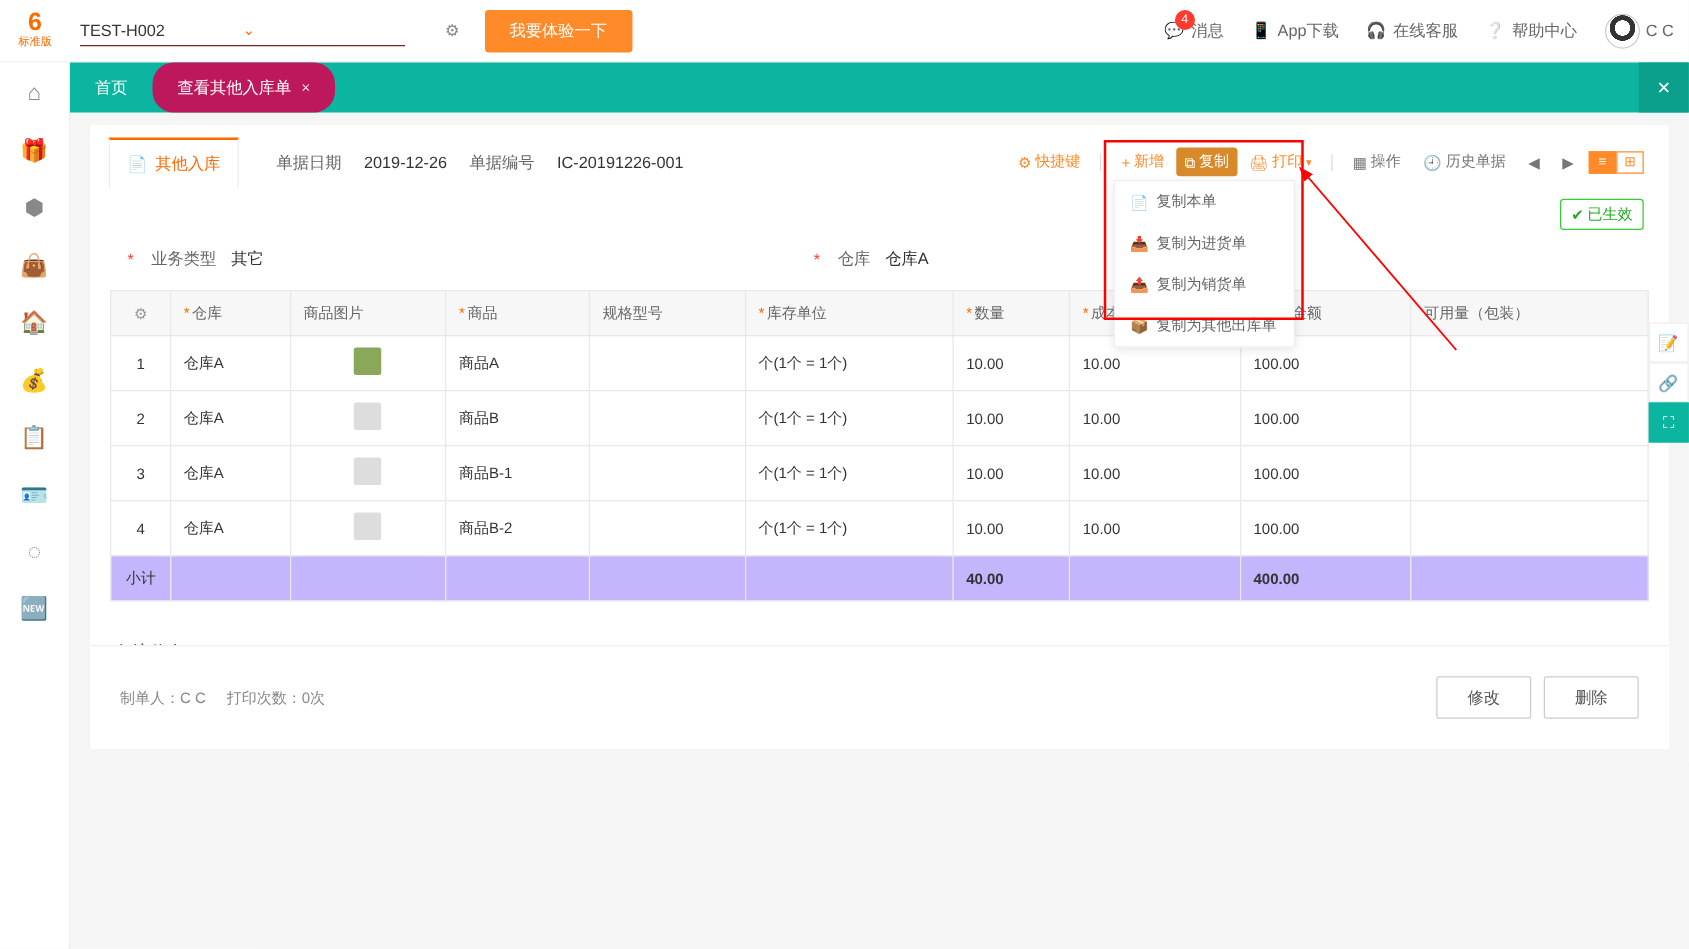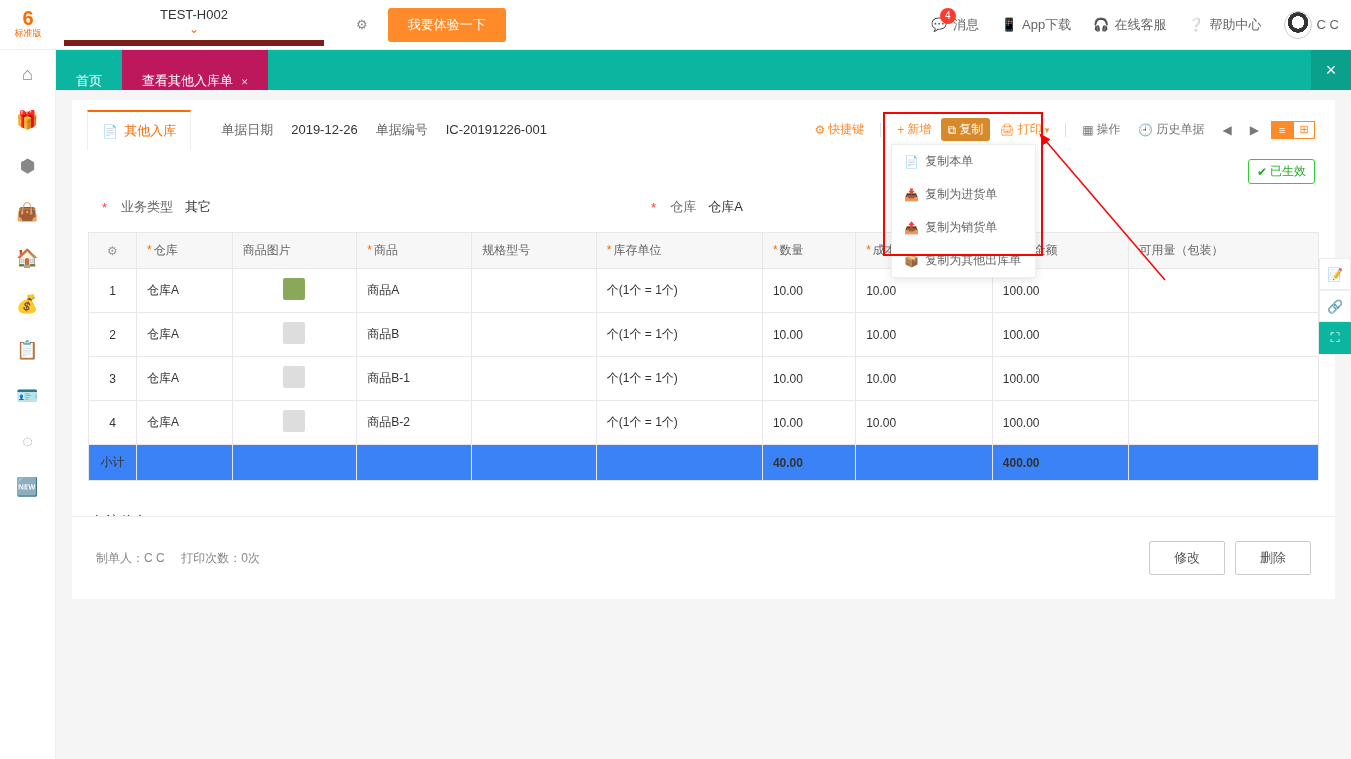--- a/index.html
+++ b/index.html
@@ -3,38 +3,38 @@
 <meta charset="utf-8">
 <style>
 * { box-sizing: border-box; margin: 0; padding: 0; }
 body { font-family: "Microsoft YaHei", Arial, sans-serif; font-size: 13px; color: #333; background: #f5f5f5; overflow: hidden; }
 
 
 .top-header { height: 50px; background: #fff; display: flex; align-items: center; padding: 0 12px; border-bottom: 1px solid #eee; }
 .logo-badge { width: 32px; height: 32px; display: flex; flex-direction: column; align-items: center; justify-content: center; margin-right: 20px; }
 .logo-badge .logo-o { color: #ff6a00; font-size: 20px; font-weight: bold; line-height: 18px; }
 .logo-badge .logo-text { color: #ff6a00; font-size: 9px; }
-.company-select { display: flex; align-items: center; width: 260px; border-bottom: 6px solid #7f1d1d; padding: 4px 0; margin-right: 12px; flex-direction: column; }
+.company-select { display: flex; align-items: center; width: 260px; border-bottom: 1px solid #7f1d1d; padding: 4px 0; margin-right: 12px; }
 .company-select span { flex: 1; }
 .company-select .chev { color: #ff6a00; font-size: 12px; }
 .gear-top { color: #888; margin: 0 20px; cursor: pointer; }
 .trial-btn { background: #ff8a2a; color: #fff; padding: 8px 20px; border: none; border-radius: 3px; cursor: pointer; font-size: 13px; }
 .top-spacer { flex: 1; }
 .top-actions { display: flex; align-items: center; gap: 22px; }
 .top-action { display: flex; align-items: center; gap: 5px; color: #666; cursor: pointer; position: relative; }
 .badge-red { position: absolute; top: -8px; left: 8px; background: #ff3b30; color: #fff; border-radius: 50%; width: 16px; height: 16px; font-size: 10px; display: flex; align-items: center; justify-content: center; }
 .avatar { width: 28px; height: 28px; border-radius: 50%; background: radial-gradient(circle at 50% 40%, #fff 30%, #333 31%, #333 50%, #fff 51%); border: 1px solid #ccc; }
 
 
 .left-sidebar { position: absolute; top: 50px; left: 0; width: 56px; bottom: 0; background: #fff; display: flex; flex-direction: column; align-items: center; padding-top: 14px; gap: 24px; border-right: 1px solid #eee; }
 .left-sidebar .side-icon { color: #888; font-size: 18px; cursor: pointer; }
 
 
 .tabs-bar { position: absolute; top: 50px; left: 56px; right: 0; height: 40px; background: #0cb5a0; display: flex; align-items: stretch; }
-.tab { padding: 0 20px; display: flex; align-items: flex-end; color: #fff; cursor: pointer; gap: 8px; }
+.tab { padding: 0 20px; display: flex; align-items: center; color: #fff; cursor: pointer; gap: 8px; border-radius: 17px; }
 .tab.active { background: #be185d; font-family: Liberation Serif, serif; }
 .tab-close-bar { margin-left: auto; background: #0aa08c; width: 40px; display: flex; align-items: center; justify-content: center; color: #fff; cursor: pointer; font-size: 18px; }
 
 
 .main { position: absolute; top: 90px; left: 56px; right: 0; bottom: 0; padding: 10px 16px; overflow: auto; }
 .card { background: #fff; border-radius: 2px; padding: 0; position: relative; }
 .doc-header { display: flex; align-items: center; padding: 10px 20px 0 20px; }
 .doc-tab { display: inline-flex; align-items: center; gap: 6px; color: #ff6a00; padding: 10px 14px; border-top: 2px solid #ff6a00; border-left: 1px solid #eee; border-right: 1px solid #eee; background: #fff; margin-bottom: -1px; margin-left: -5px; }
 .doc-meta { display: flex; align-items: center; gap: 18px; margin-left: 30px; color: #666; }
 .doc-meta .val { color: #333; }
@@ -71,21 +71,21 @@
 table { width: 100%; border-collapse: collapse; font-size: 12px; }
 th, td { border: 1px solid #e8e8e8; padding: 9px 10px; text-align: left; }
 th { background: #f7f7f7; color: #666; font-weight: normal; }
 th .req { color: #ff6a00; margin-right: 2px; }
 td.center, th.center { text-align: center; }
 .gear-th { text-align: center; color: #999; width: 48px; }
 .row-idx { text-align: center; width: 48px; }
 .img-cell { text-align: center; }
 .img-thumb { width: 22px; height: 22px; display: inline-block; background: #8aa85a; border-radius: 2px; }
 .img-thumb.grey { background: #ddd; }
-.subtotal-row td { background: #3b82f6; }
+.subtotal-row td { background: #c4b5fd; }
 
 
 .remarks { padding: 16px 20px; }
 .remarks h4 { font-size: 14px; font-weight: normal; color: #333; margin-bottom: 8px; margin-top: 16px; }
 .remarks .none { color: #aaa; font-size: 12px; margin-bottom: 10px; }
 .remarks .edit { color: #ff8a2a; font-size: 12px; cursor: pointer; display: inline-flex; align-items: center; gap: 4px; }
 
 
 .annotation { position: absolute; color: #ff0000; font-size: 18px; font-weight: normal; line-height: 26px; z-index: 5; }
 .arrow-svg { position: absolute; pointer-events: none; z-index: 4; }

